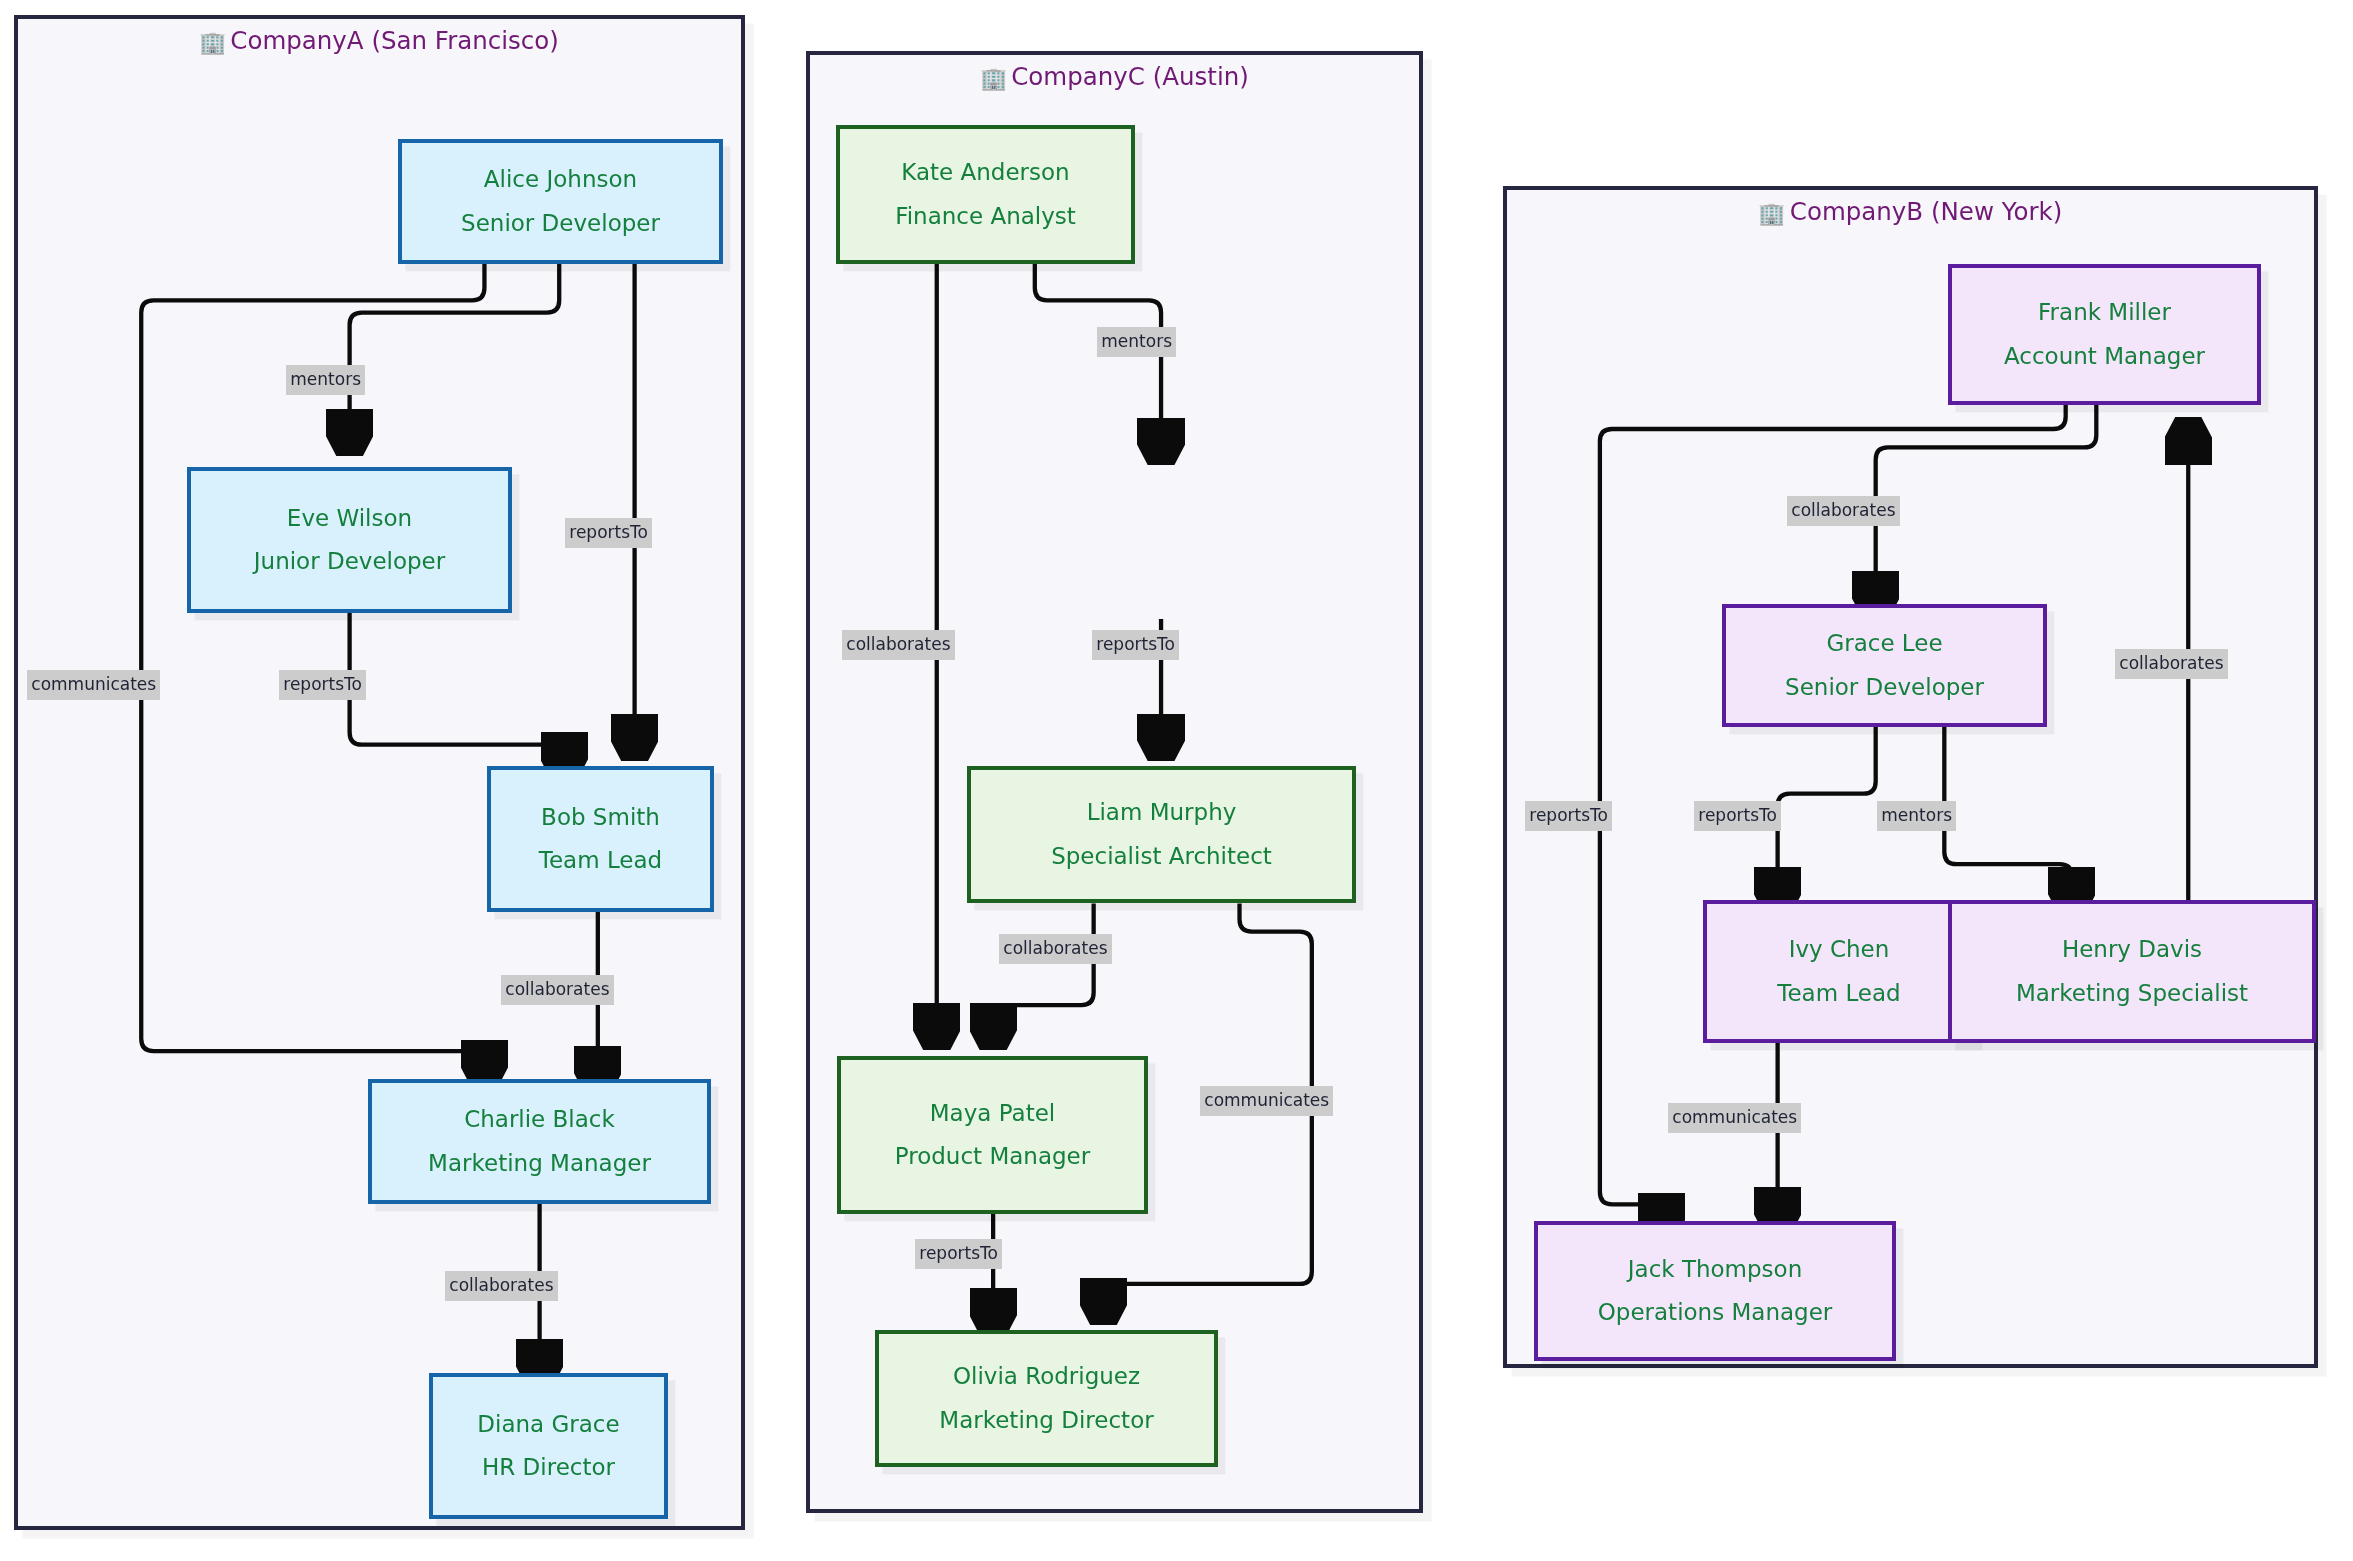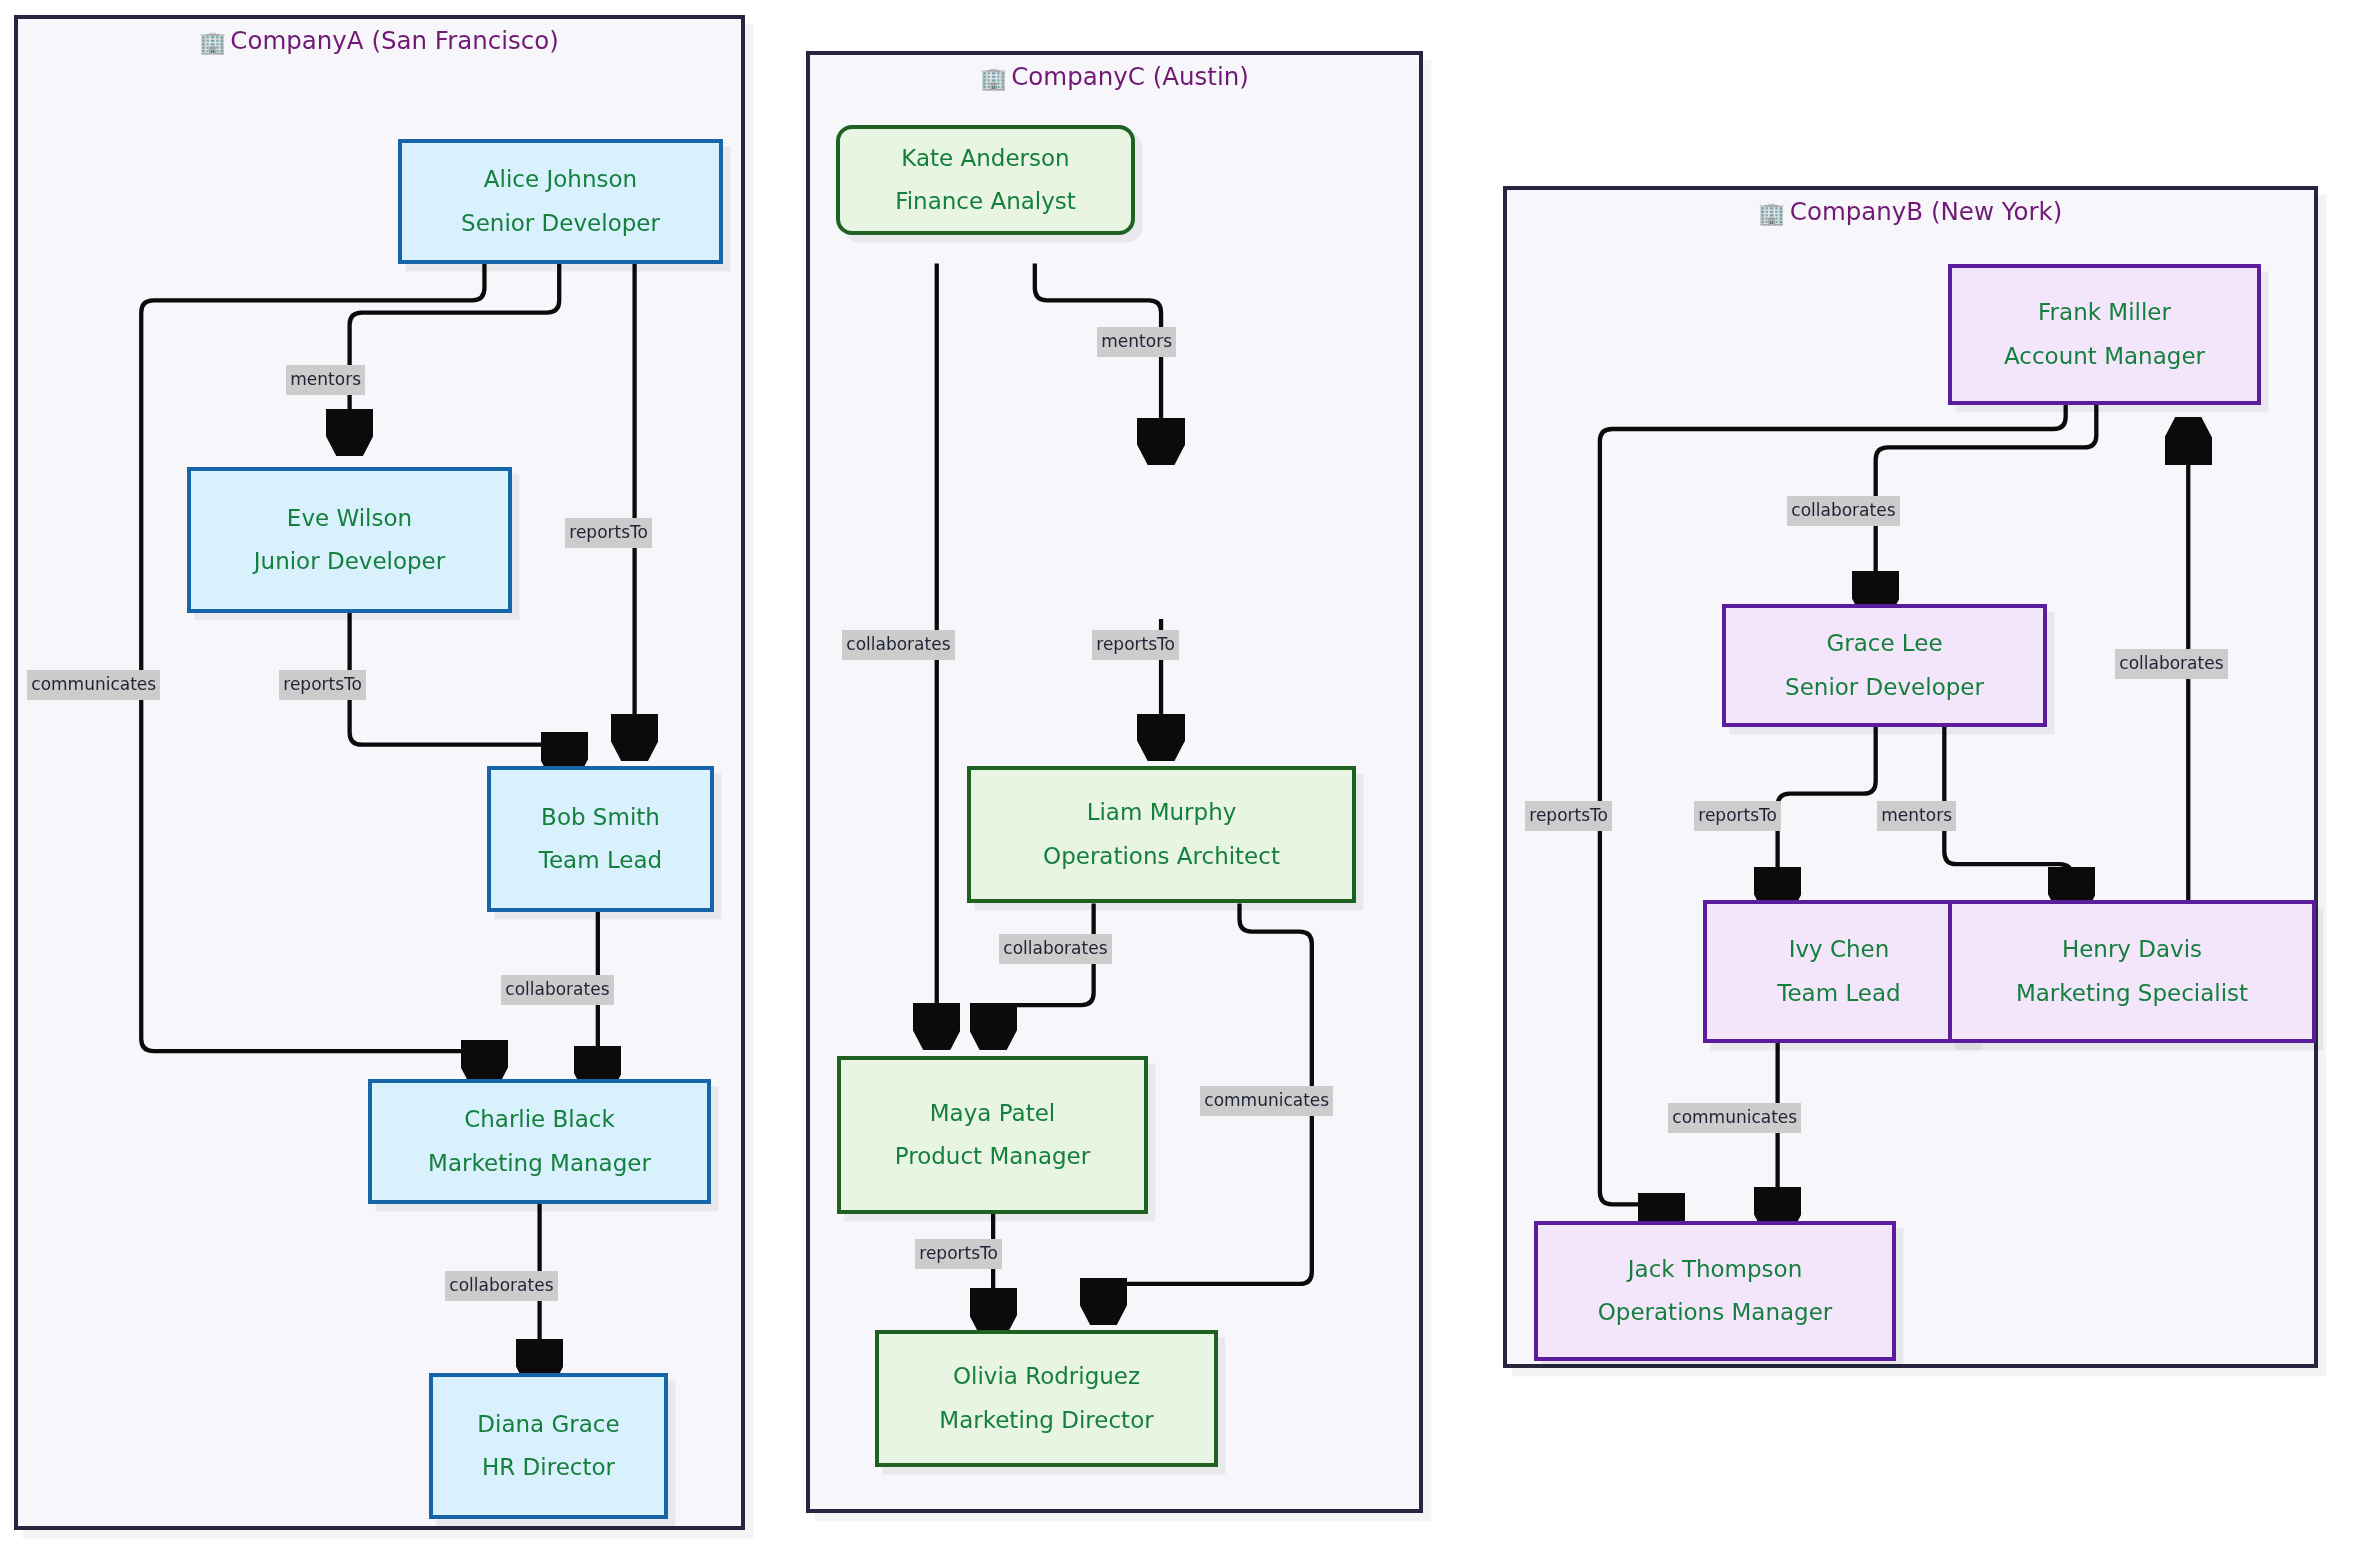--- a/index.html
+++ b/index.html
@@ -117,29 +117,29 @@
   <div class="node n-blue" style="left:368px;top:1079px;width:343px;height:125px;">
     <span class="l1">Charlie Black</span>
     <span class="l2">Marketing Manager</span>
   </div>
 
   <div class="node n-blue" style="left:429px;top:1373px;width:239px;height:146px;">
     <span class="l1">Diana Grace</span>
     <span class="l2">HR Director</span>
   </div>
 
-  <div class="node n-green" style="left:836px;top:125px;width:299px;height:110px;border-radius:16px;">
+  <div class="node n-green" style="left:836px;top:125px;width:299px;height:139px;">
     <span class="l1">Kate Anderson</span>
     <span class="l2">Finance Analyst</span>
   </div>
 
 
   <div class="node n-green" style="left:967px;top:766px;width:389px;height:137px;">
     <span class="l1">Liam Murphy</span>
-    <span class="l2">Operations Architect</span>
+    <span class="l2">Specialist Architect</span>
   </div>
 
   <div class="node n-green" style="left:837px;top:1056px;width:311px;height:158px;">
     <span class="l1">Maya Patel</span>
     <span class="l2">Product Manager</span>
   </div>
 
   <div class="node n-green" style="left:875px;top:1330px;width:343px;height:137px;">
     <span class="l1">Olivia Rodriguez</span>
     <span class="l2">Marketing Director</span>

